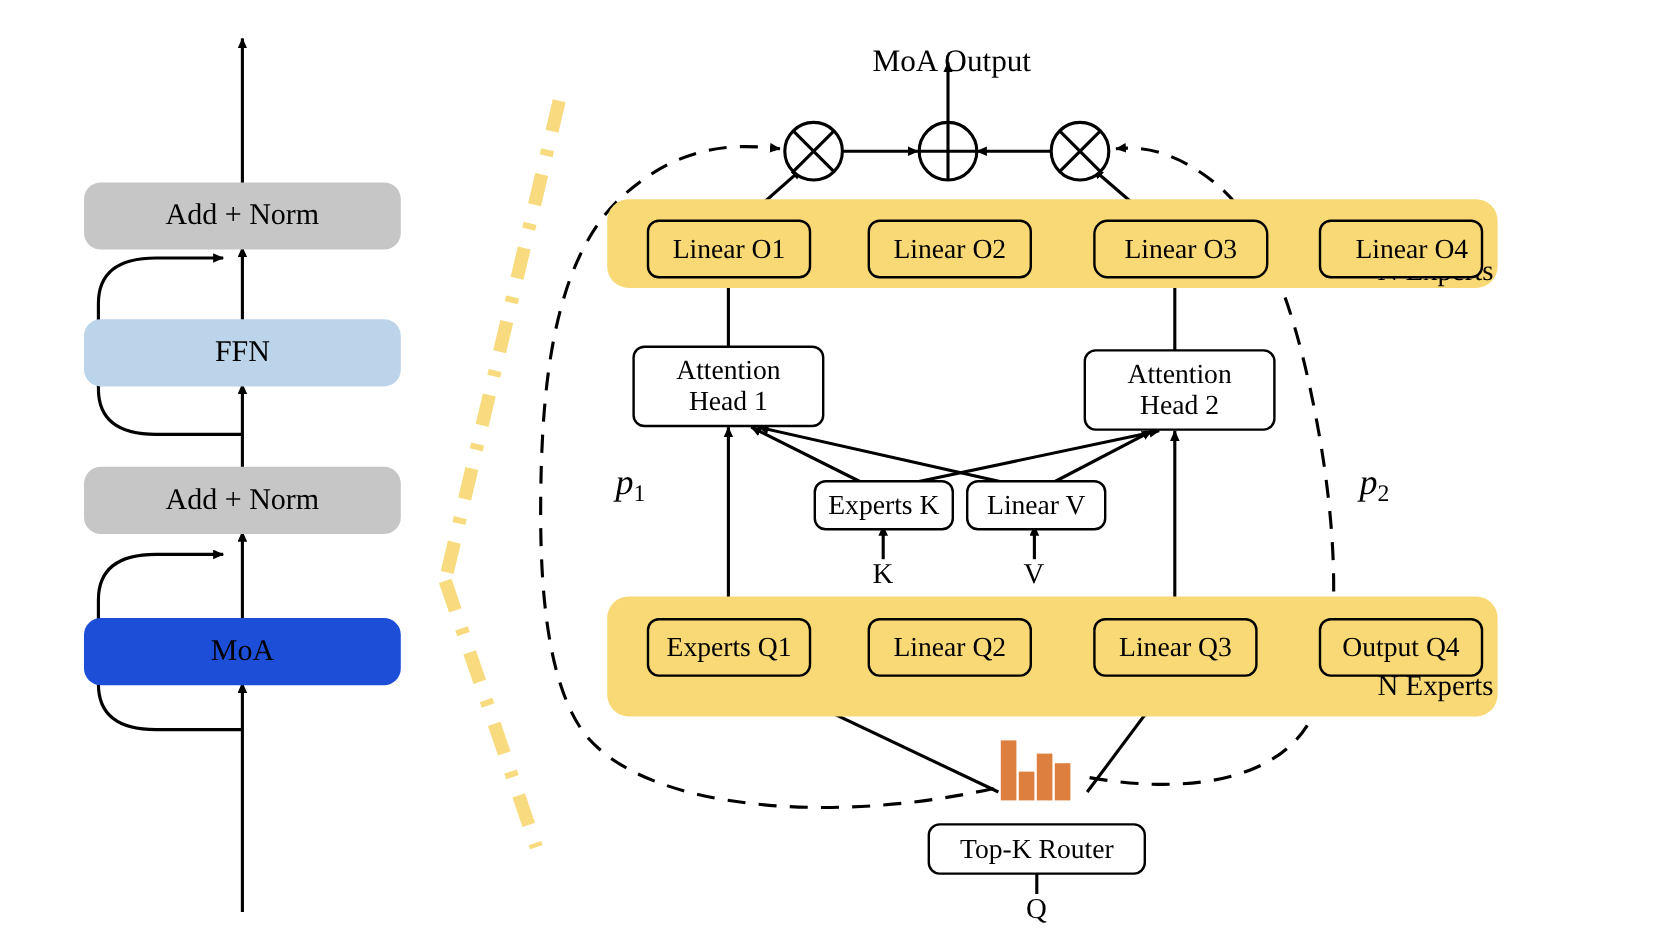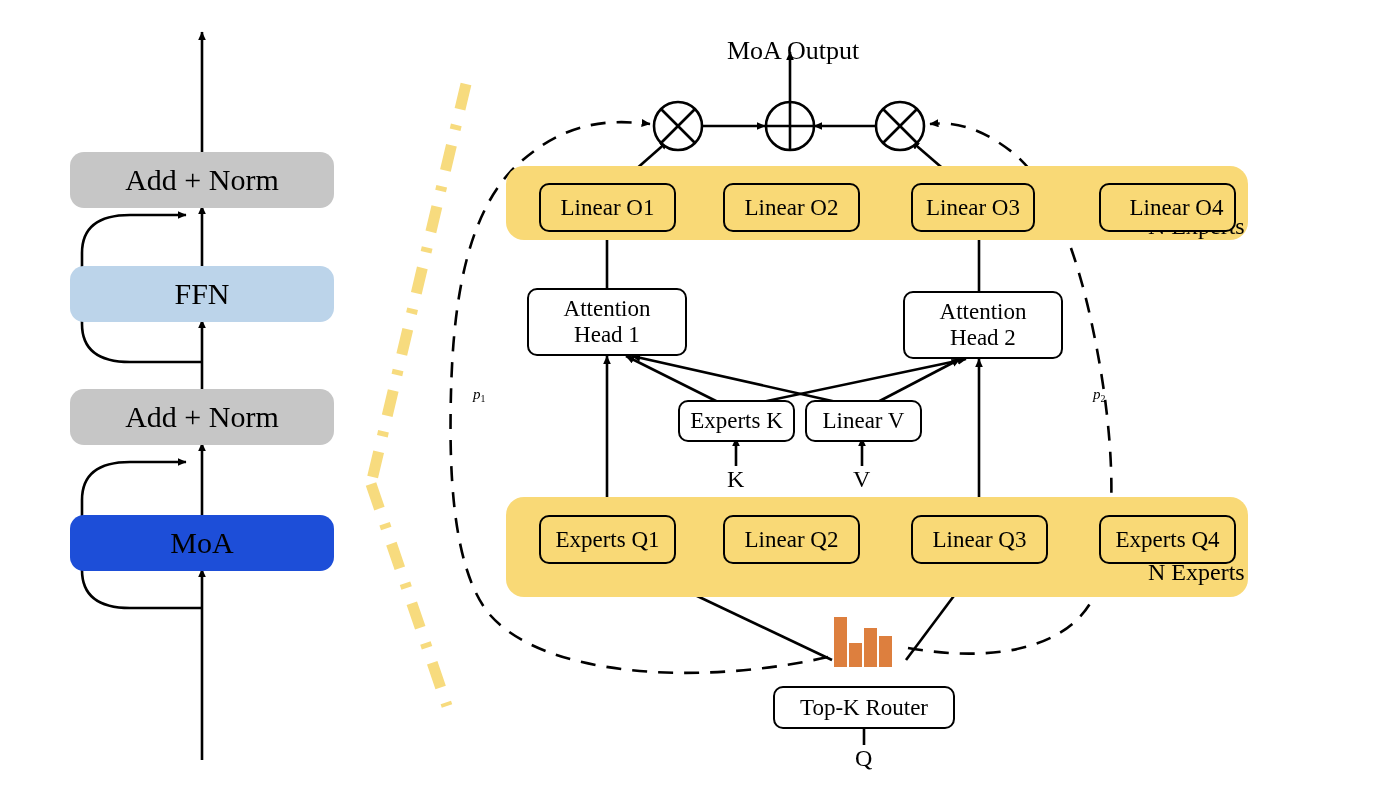--- a/index.html
+++ b/index.html
@@ -37,21 +37,21 @@
     align-items: center;
     justify-content: center;
     text-align: center;
     font-family: "Liberation Serif", "DejaVu Serif", serif;
     line-height: 1.12;
     white-space: pre-line;
   }
   
   .block {
     border-radius: 14px;
-    font-size: 30px;
+    font-size: 25px;
   }
   .block-gray  { background: #c6c6c6; }
   .block-blue  { background: #bcd4ea; }
   .block-amber { background: #1d4ed8; }
 
   
   .obox {
     background: #ffffff;
     border: 2.2px solid #000000;
     border-radius: 10px;
@@ -77,21 +77,22 @@
   .lbl {
     position: absolute;
     z-index: 4;
     font-size: 24px;
     color: #000;
     white-space: nowrap;
     font-family: "Liberation Serif", "DejaVu Serif", serif;
   }
   .lbl-sym {
     font-style: italic;
-    font-size: 15px;
+    font-size: 30px;
+    margin-left: 40px;
   }
   .lbl-sym sub {
     font-style: normal;
     font-size: 0.66em;
     vertical-align: -0.28em;
   }
   
   #router-hist {
     position: absolute;
     z-index: 4;
@@ -222,38 +223,38 @@
   <div class="node block block-blue" style="left:70px; top:266px; width:264px; height:56px;">FFN</div>
 
   <div class="node block block-gray" style="left:70px; top:389px; width:264px; height:56px;">Add + Norm</div>
 
   <div class="node block block-amber" style="left:70px; top:515px; width:264px; height:56px;">MoA</div>
 
   <div class="lbl" style="left:727px; top:36px; font-size:26px;">MoA Output</div>
 
   <div class="node obox obox-on-band" style="left:539px; top:183px; width:137px; height:49px;">Linear O1</div>
   <div class="node obox obox-on-band" style="left:723px; top:183px; width:137px; height:49px;">Linear O2</div>
-  <div class="node obox obox-on-band" style="left:911px; top:183px; width:124px; height:49px;">Linear O3</div>
+  <div class="node obox obox-on-band" style="left:911px; top:183px; width:146px; height:49px;border-radius:12px;">Linear O3</div>
   <div class="node obox obox-on-band" style="left:1099px; top:183px; width:137px; height:49px;padding-left:18px;">Linear O4</div>
 
   <div class="node obox" style="left:527px; top:288px; width:160px; height:68px;">Attention
 Head 1</div>
   <div class="node obox" style="left:903px; top:291px; width:160px; height:68px;">Attention
 Head 2</div>
 
   <div class="node obox" style="left:678px; top:400px; width:117px; height:42px;">Experts K</div>
   <div class="node obox" style="left:805px; top:400px; width:117px; height:42px;">Linear V</div>
 
   <div class="lbl" style="left:727px; top:466px;">K</div>
   <div class="lbl" style="left:853px; top:466px;">V</div>
 
   <div class="node obox obox-on-band" style="left:539px; top:515px; width:137px; height:49px;">Experts Q1</div>
   <div class="node obox obox-on-band" style="left:723px; top:515px; width:137px; height:49px;">Linear Q2</div>
   <div class="node obox obox-on-band" style="left:911px; top:515px; width:137px; height:49px;text-align:center;">Linear Q3</div>
-  <div class="node obox obox-on-band" style="left:1099px; top:515px; width:137px; height:49px;">Experts Q4</div>
+  <div class="node obox obox-on-band" style="left:1099px; top:515px; width:137px; height:49px;">Output Q4</div>
 
   <div id="router-hist" style="left:834px; top:617px; height:50px;">
       <i style="height: 100%; background: rgb(221, 127, 62);"></i>
       <i style="height: 48%; background: rgb(221, 127, 62);"></i>
       <i style="height: 78%; background: rgb(221, 127, 62);"></i>
       <i style="height: 62%; background: rgb(221, 127, 62);"></i>
     </div>
 
   <div class="node obox" style="left:773px; top:686px; width:182px; height:43px;">Top-K Router</div>
 

